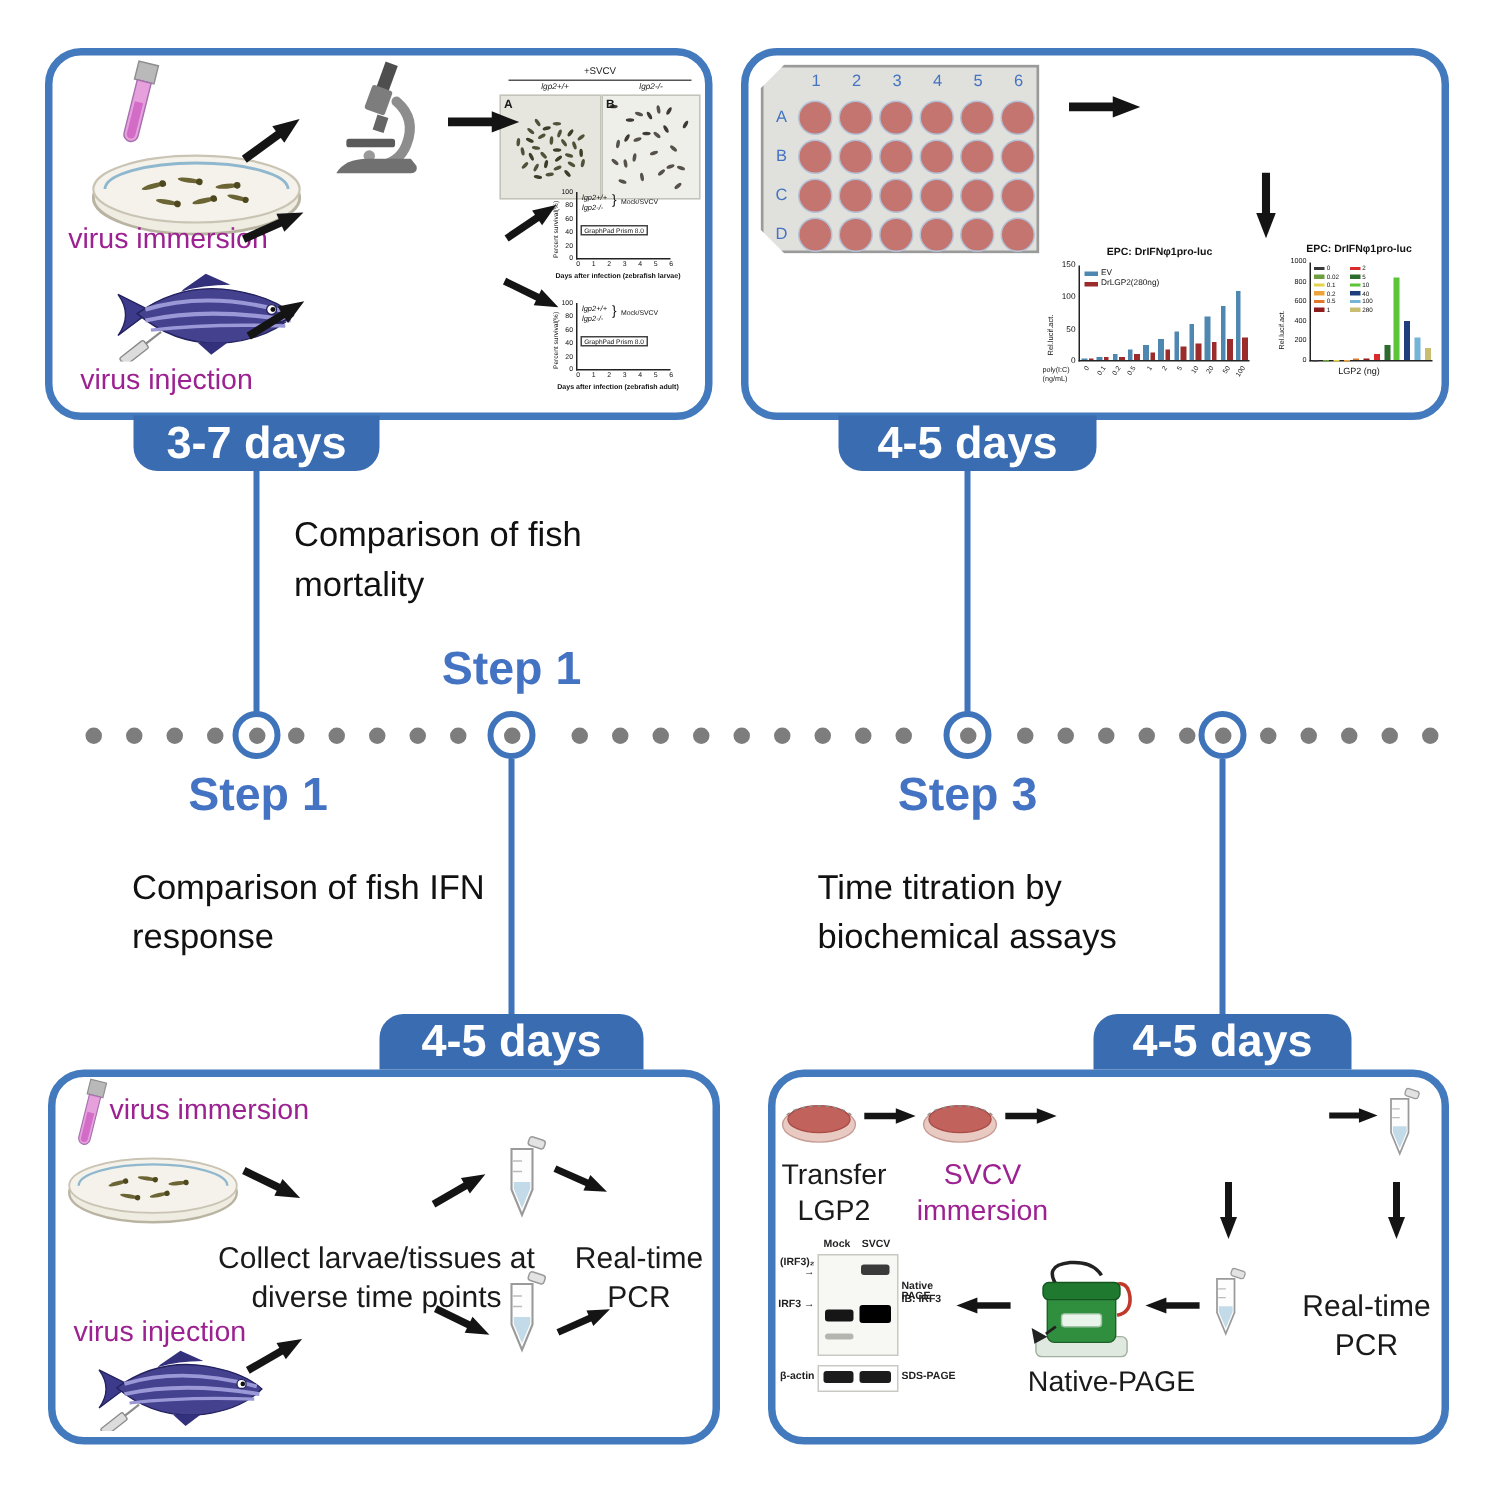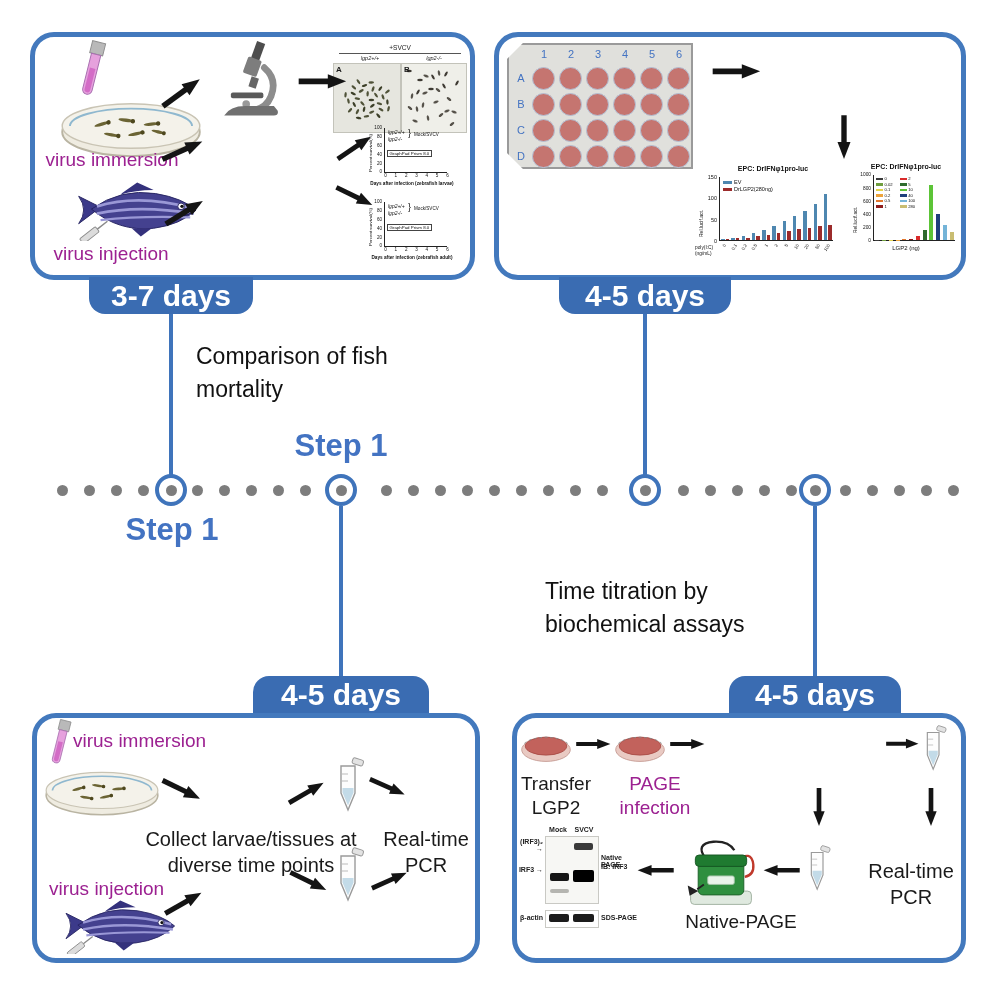--- a/index.html
+++ b/index.html
@@ -551,21 +551,21 @@
       <ellipse cx="30" cy="23" rx="27" ry="13" fill="#e9cac3" stroke="#c59b93"></ellipse>
       <ellipse cx="30" cy="19" rx="23" ry="10" fill="#c2625c" stroke="#a84b45"></ellipse>
       <path d="M6 16 a26 11 0 0 1 48 0" stroke="#8a8a8a" stroke-dasharray="3 3" fill="none"></path>
     </svg>
     <svg class="txt" style="left:96px;top:10px;width:54px;height:38px;" viewBox="0 0 60 40">
       <ellipse cx="30" cy="23" rx="27" ry="13" fill="#e9cac3" stroke="#c59b93"></ellipse>
       <ellipse cx="30" cy="19" rx="23" ry="10" fill="#c2625c" stroke="#a84b45"></ellipse>
       <path d="M6 16 a26 11 0 0 1 48 0" stroke="#8a8a8a" stroke-dasharray="3 3" fill="none"></path>
     </svg>
     <div class="txt ctr" style="left:0;top:54px;width:78px;font-size:19px;line-height:1.25;">Transfer LGP2</div>
-    <div class="txt mag ctr" style="left:92px;top:54px;width:92px;font-size:19px;line-height:1.25;">PAGE infection</div>
+    <div class="txt mag ctr" style="left:92px;top:54px;width:92px;font-size:19px;line-height:1.25;">SVCV immersion</div>
     <div class="txt ctr" style="left:348px;top:140px;width:92px;font-size:20px;line-height:1.3;">Real-time PCR</div>
 
     <svg class="txt" style="left:402px;top:4px;width:30px;height:56px;" viewBox="0 0 36 60">
       <g transform="rotate(18 27 6)">
           <rect x="21" y="2" width="11" height="6" rx="2" fill="#e3e3e3" stroke="#9a9a9a"></rect>
         </g>
       <path d="M10 9 h14 v27 l-7 17 l-7 -17 z" fill="#fdfdfd" stroke="#9a9a9a" stroke-width="1.4"></path>
       <path d="M11.5 31 h11 v4.5 l-5.5 13 l-5.5 -13 z" fill="#c3dbe8"></path>
       <line x1="11" y1="17" x2="17" y2="17" stroke="#bbb"></line>
         <line x1="11" y1="24" x2="17" y2="24" stroke="#bbb"></line>
@@ -693,17 +693,19 @@
       <div style="position: absolute; top: 0px; width: 24px; height: 24px; border: 4px solid rgb(63, 116, 187); border-radius: 50%; background: rgb(255, 255, 255); left: 629px;">
         <div style="position: absolute; left: 50%; top: 50%; width: 11px; height: 11px; margin: -5.5px 0px 0px -5.5px; border-radius: 50%; background: rgb(125, 125, 125);"></div>
       </div>
       <div style="position: absolute; top: 0px; width: 24px; height: 24px; border: 4px solid rgb(63, 116, 187); border-radius: 50%; background: rgb(255, 255, 255); left: 799px;">
         <div style="position: absolute; left: 50%; top: 50%; width: 11px; height: 11px; margin: -5.5px 0px 0px -5.5px; border-radius: 50%; background: rgb(125, 125, 125);"></div>
       </div>
     </div>
 
   <div class="step-label" style="left:72px;top:512px;">Step 1</div>
   <div class="step-label" style="left:241px;top:428px;">Step 1</div>
+  <div class="step-label" style="left:545px;top:512px;">Step 3</div>
 
   <div class="annot" style="left:196px;top:340px;width:220px;">Comparison of fish mortality</div>
+  <div class="annot" style="left:88px;top:575px;width:250px;">Comparison of fish IFN response</div>
   <div class="annot" style="left:545px;top:575px;width:250px;">Time titration by biochemical assays</div>
 
 </div>
 
 </body></html>

